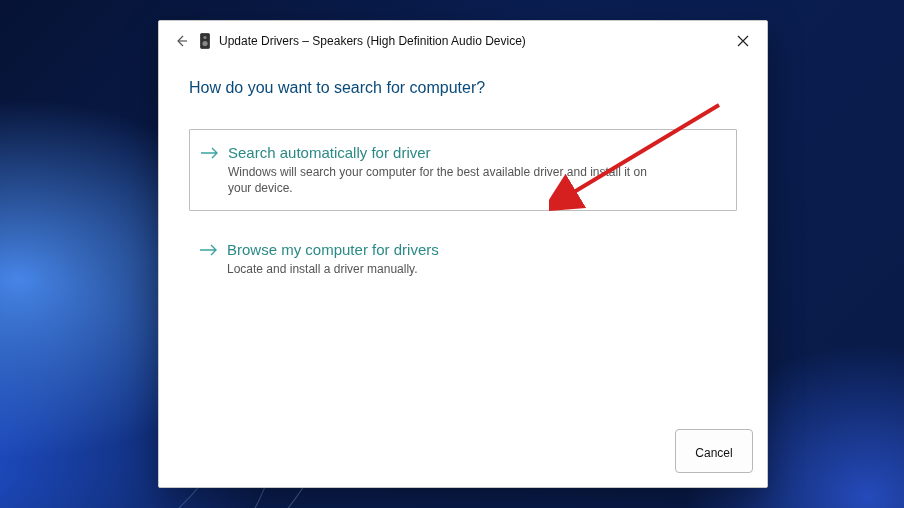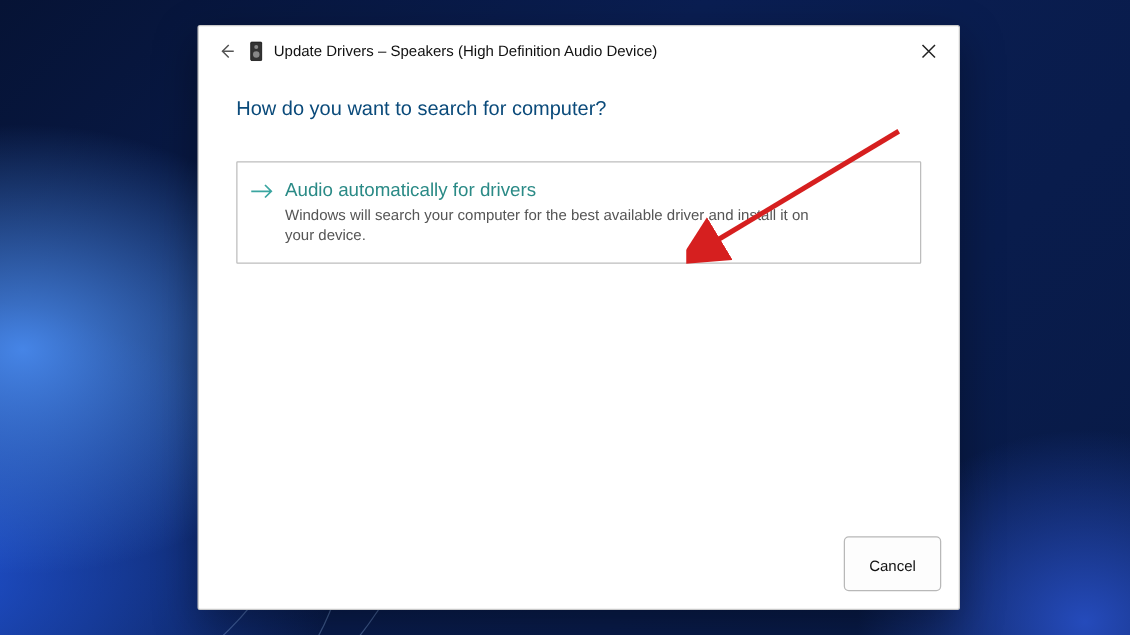--- a/index.html
+++ b/index.html
@@ -187,25 +187,36 @@
 
       <div class="options">
 
         <div class="option selected">
           <span class="opt-arrow">
             <svg width="20" height="14" viewBox="0 0 20 14">
               <path d="M1 7 H17 M12 2 L17 7 L12 12" stroke="currentColor" stroke-width="1.4" fill="none"></path>
             </svg>
           </span>
           <div class="opt-text">
-            <div class="opt-title">Audio automatically for drivers</div>
+            <div class="opt-title">Search automatically for driver</div>
             <div class="opt-desc">Windows will search your computer for the best available driver and install it on your device.</div>
           </div>
         </div>
 
+        <div class="option second">
+          <span class="opt-arrow">
+            <svg width="20" height="14" viewBox="0 0 20 14">
+              <path d="M1 7 H17 M12 2 L17 7 L12 12" stroke="currentColor" stroke-width="1.4" fill="none"></path>
+            </svg>
+          </span>
+          <div class="opt-text">
+            <div class="opt-title">Browse my computer for drivers</div>
+            <div class="opt-desc">Locate and install a driver manually.</div>
+          </div>
+        </div>
 
       </div>
     </div>
 
     <div class="footer">
       <button class="cancel-btn">Cancel</button>
     </div>
 
     <svg class="annot-arrow" viewBox="0 0 190 120">
       <defs>

